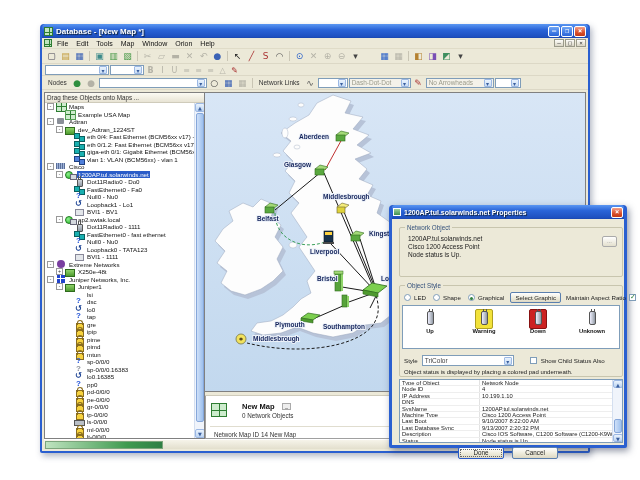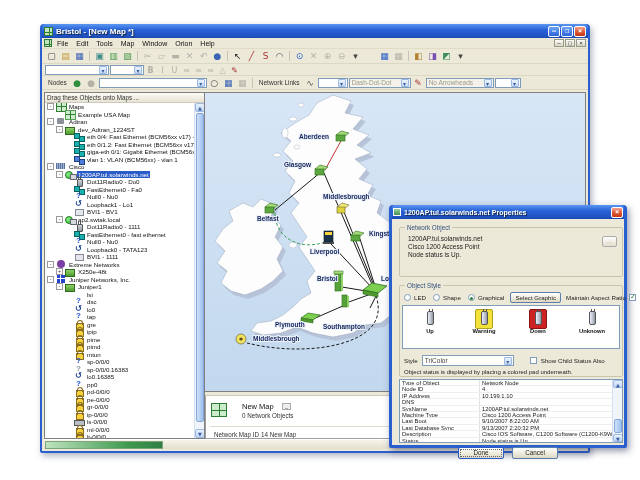--- a/index.html
+++ b/index.html
@@ -121,21 +121,21 @@
 
   
   .maincol { flex:1; display:flex; flex-direction:column; position:relative; }
   .mapview { height:300px; position:relative; border:1px solid #808080; border-left:none; background:#cddff2; overflow:hidden; }
   .splitter { height:4px; background:#ece9d8; border-bottom:1px solid #cfcbbb; }
   .mapspanel { flex:1; background:#fff; border:1px solid #a0a0a0; border-top:none; position:relative; overflow:hidden; }
   .mp-ico { position:absolute; left:5px; top:7px; width:16px; height:14px;
     border:1px solid #2e7d32; background:
     linear-gradient(#2e7d32 0 0) 7px 0/1px 100% no-repeat,
     linear-gradient(#2e7d32 0 0) 0 6px/100% 1px no-repeat,#cdeccd; }
-  .mp-name { position:absolute; left:36px; top:6px; font-size:7.5px; font-weight:normal; color:#111; }
+  .mp-name { position:absolute; left:36px; top:6px; font-size:7.5px; font-weight:bold; color:#111; }
   .mp-dots { position:absolute; left:76px; top:7px; width:9px; height:7px; border:1px solid #aaa; background:#eee;
     font:5px/6px "DejaVu Sans Mono",monospace; text-align:center; color:#666; }
   .mp-count { position:absolute; left:36px; top:16px; font-size:6.3px; color:#333; }
   .mp-rule { position:absolute; left:4px; right:4px; top:30px; height:1px; background:#e0ddcf; }
   .mp-footer { position:absolute; left:8px; top:35px; font-size:6.3px; color:#333; }
 
   
   .statusbar { position:absolute; left:2px; right:2px; bottom:2px; height:10px;
     background:linear-gradient(#f6f4ea,#e3dfcd); border-top:1px solid #fff; display:flex; align-items:center; }
   .status-green { width:118px; height:8px; margin-left:1px; border:1px solid #7ca57c;
@@ -190,21 +190,21 @@
   svg text { font-family:"Liberation Sans",sans-serif; }
 </style>
 </head>
 <body>
 
 <div class="page">
 
   <div class="win">
     <div class="titlebar">
       <span class="app-ico"></span>
-      <span class="title-text">Bristol - [New Map *]</span>
+      <span class="title-text">Database - [New Map *]</span>
       <span class="tb-btns">
         <span class="tbtn">–</span>
         <span class="tbtn">❐</span>
         <span class="tbtn close">×</span>
       </span>
     </div>
     <div class="win-body">
       <div class="menubar">
         <span class="app-ico" style="width:8px;height:8px"></span>
         <span id="menus" style="display:flex">

